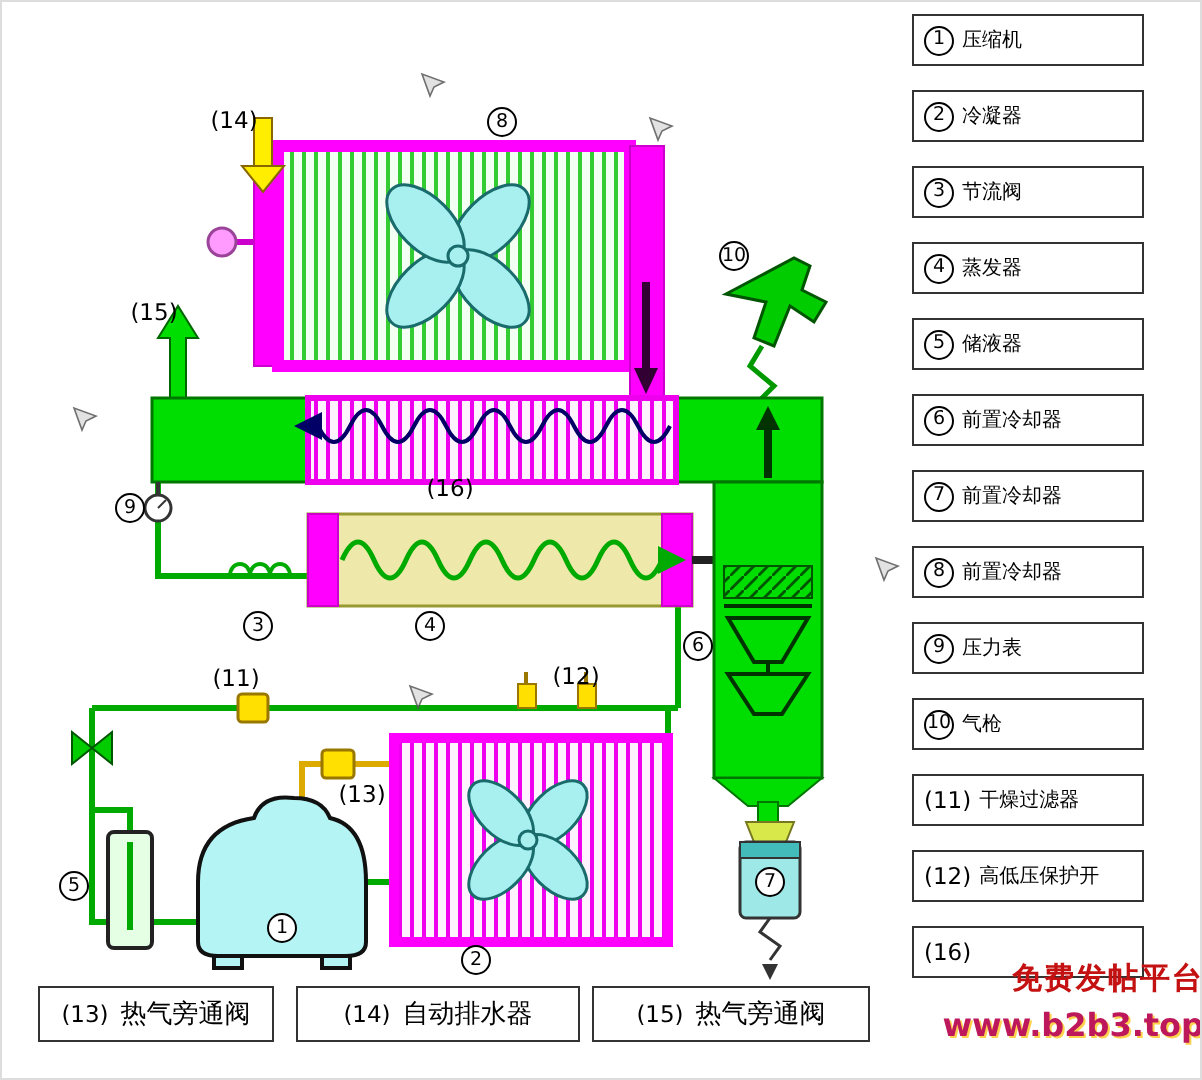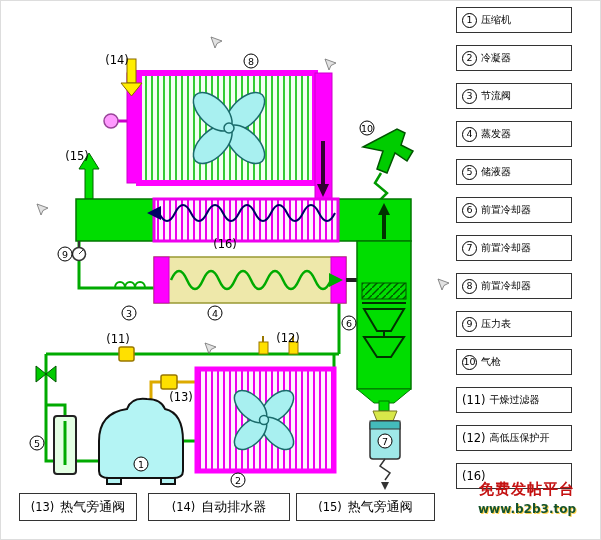--- a/index.html
+++ b/index.html
@@ -17,23 +17,23 @@
   .lg-box{height:26px;margin-bottom:12px;border:1px solid #333;background:#fff;
           display:flex;align-items:center;padding:0 5px;gap:4px;white-space:nowrap}
   .lg-label{font-size:10px}
   
   .bbox{position:absolute;top:492px;height:28px;border:1px solid #333;background:#fff;
         display:flex;align-items:center;justify-content:center;gap:6px;font-size:13px;white-space:nowrap;z-index:4}
   .b13{left:18px;width:118px}
   .b14{left:147px;width:142px}
   .b15{left:295px;width:139px}
   
-  .watermark{position:absolute;left:451px;top:478px;width:150px;text-align:center;z-index:9;line-height:1.45}
+  .watermark{position:absolute;left:451px;top:478px;width:150px;text-align:right;z-index:9;line-height:1.45}
   .wm1{font-size:15px;font-weight:bold;color:#C41212;letter-spacing:1px}
-  .wm2{font-size:12px;font-weight:bold;color:#14532d;text-shadow:1px 1px 0 #FFD24D}
+  .wm2{font-size:16px;font-weight:bold;color:#be185d;text-shadow:1px 1px 0 #FFD24D}
 </style>
 </head>
 <body>
 
 <div class="stage">
 
   <svg class="diagram" width="450" height="495" viewBox="0 0 450 495">
     <defs>
       <pattern id="gStripes" width="6" height="6" patternUnits="userSpaceOnUse">
         <rect width="6" height="6" fill="#F2FFF2"></rect>

